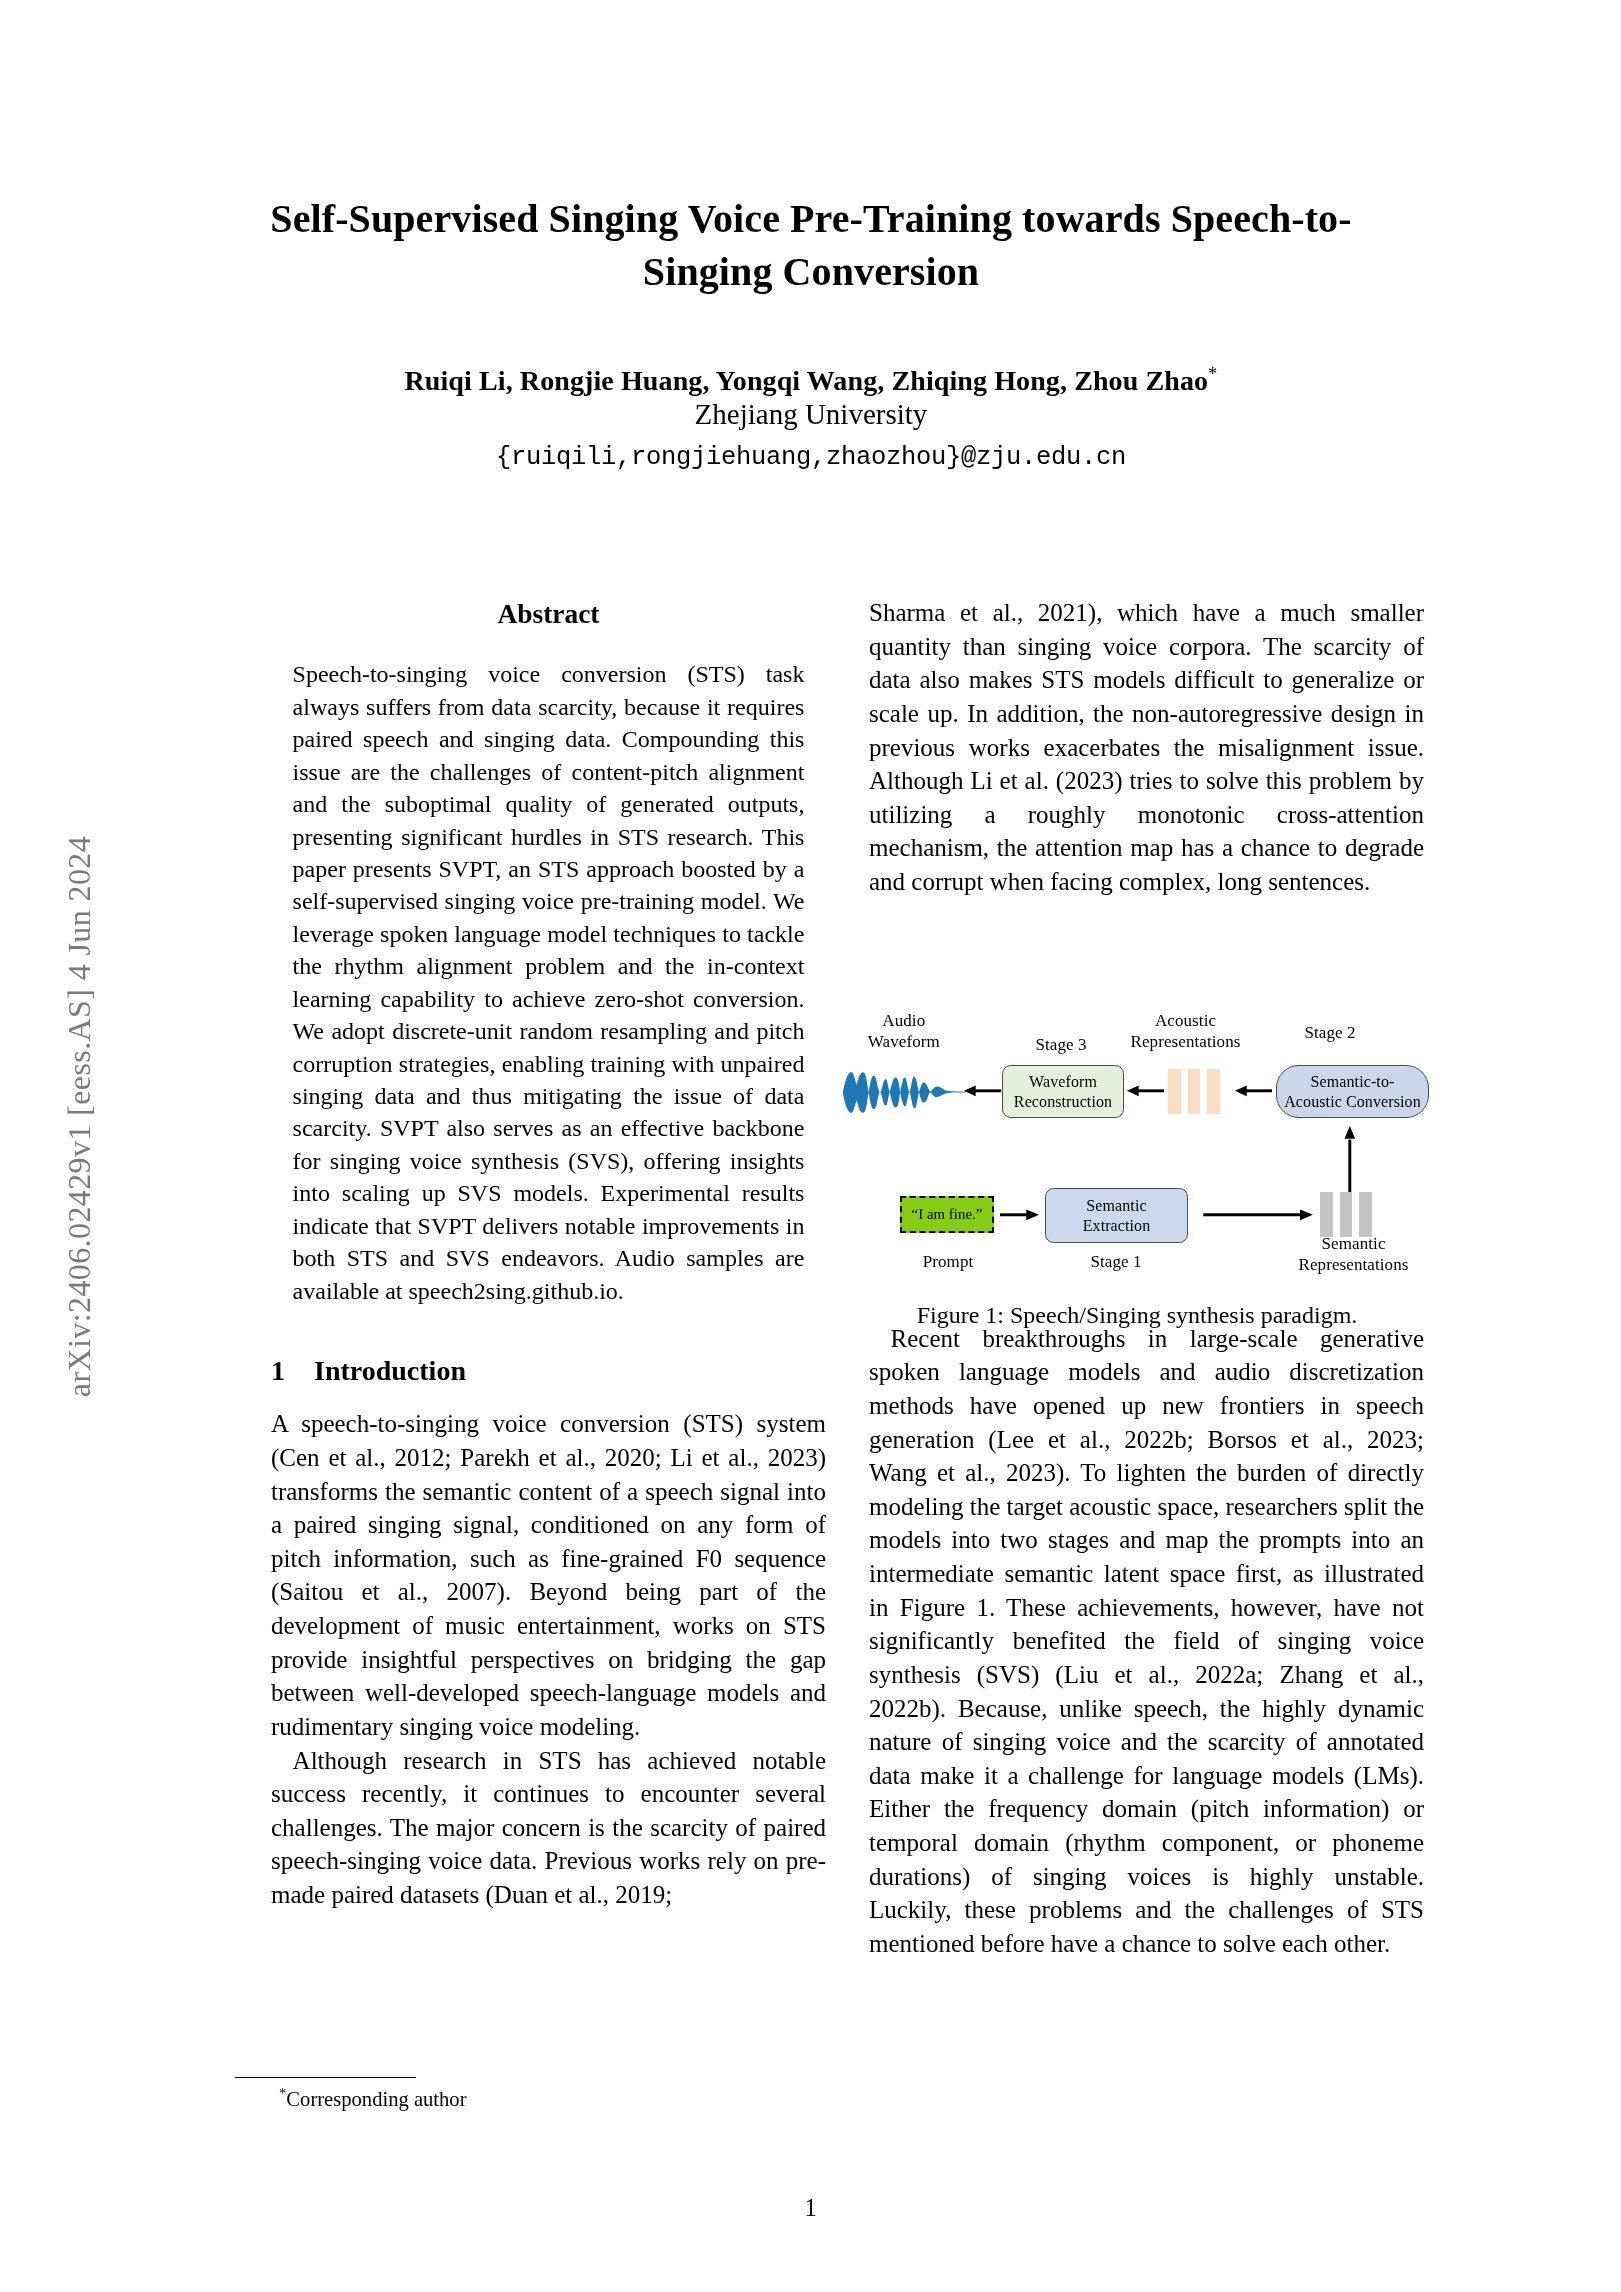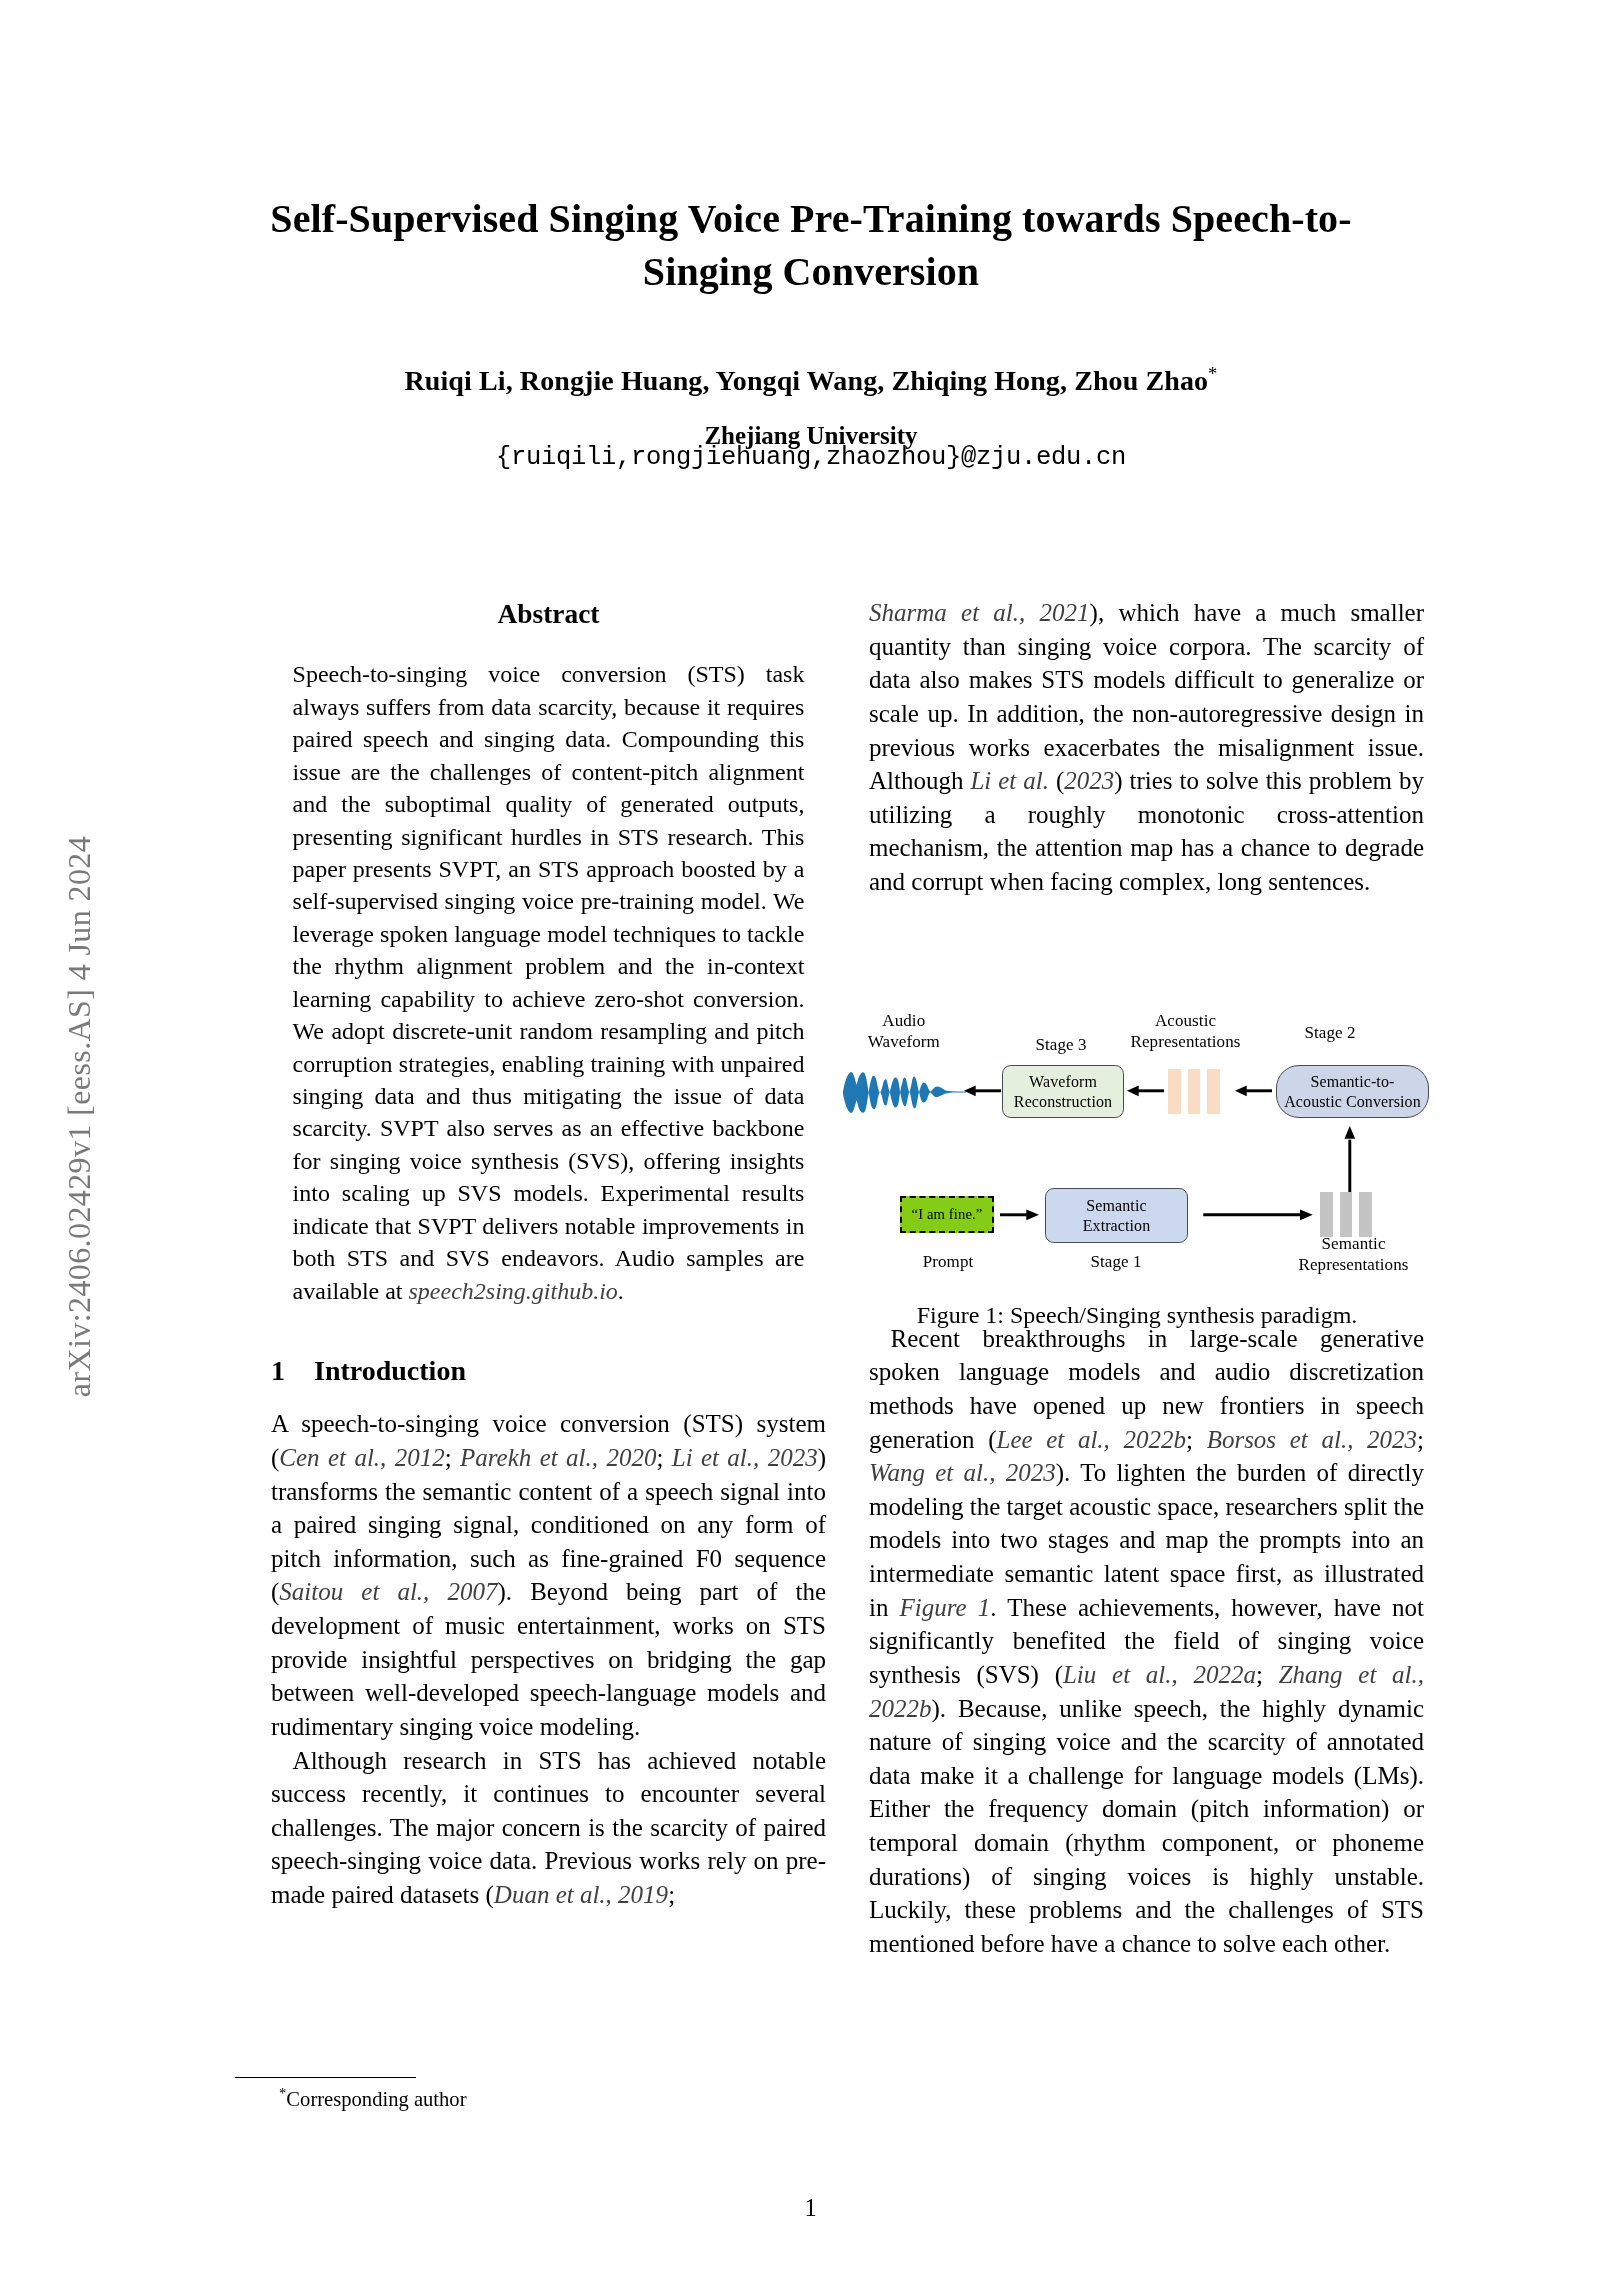--- a/index.html
+++ b/index.html
@@ -42,24 +42,23 @@
     position:absolute;
     left:209px; top:363px; width:1204px;
     text-align:center;
     font-weight:bold;
     font-size:28px;
     letter-spacing:0.1px;
   }
   .authors sup{ font-size:18.6px; font-weight:normal; vertical-align:super;}
   .affil{
     position:absolute;
-    left:209px; top:422px; width:1204px;
-    text-align:center;
-    font-size:25px;
-    font-weight:bold;
+    left:209px; top:398px; width:1204px;
+    text-align:center;
+    font-size:29px;
   }
   .email{
     position:absolute;
     left:209px; top:443px; width:1204px;
     text-align:center;
     font-family:"Liberation Mono", monospace;
     font-size:25.5px;
     letter-spacing:-0.3px;
   }
 
@@ -93,21 +92,21 @@
   }
   .sec-head{
     font-weight:bold;
     font-size:28px;
     margin:45px 0 17.6px 0;
     text-align:left;
   }
   .sec-head .num{ display:inline-block; min-width:43px; }
   p.body{ margin:0; text-indent:0; }
   p.body + p.body{ text-indent:21.6px; }
-  .lnk{ color:#404040;font-style:italic; }
+  .lnk{ color:#000000; }
 
   
   .footnote{
     position:absolute;
     left:235px; top:2077px; width:555px;
     font-size:20.6px;
   }
   .footnote .rule{
     width:181px; height:0; border-top:1.3px solid #000;
     margin:0 0 6.9px 0;

